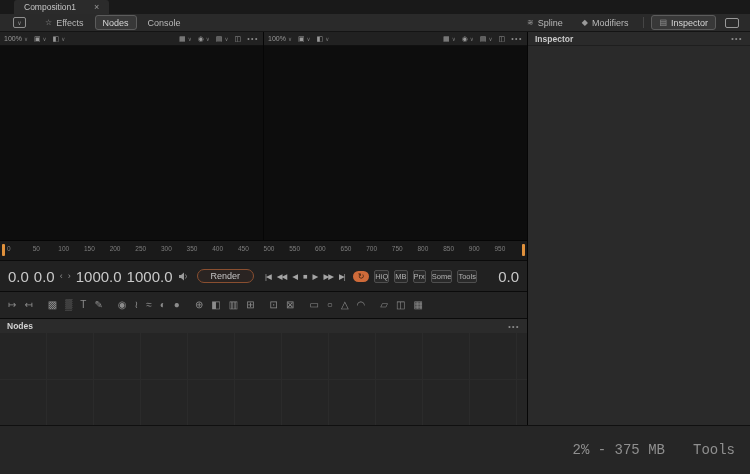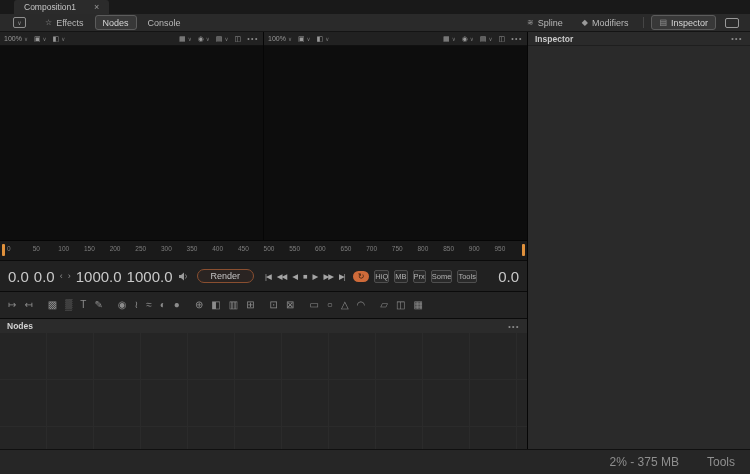--- a/index.html
+++ b/index.html
@@ -63,21 +63,21 @@
   
   .inspector{flex:1;background:#2a2a2a;display:flex;flex-direction:column;min-width:0;}
   .iheader{height:13px;display:flex;align-items:center;justify-content:space-between;padding:0 7px;font-size:8.5px;font-weight:bold;color:#c9c9c9;border-bottom:1px solid #1e1e1e;flex:0 0 auto;}
   .itabs{height:21px;display:flex;align-items:center;justify-content:center;flex:0 0 auto;}
   .seg{background:#222;border-radius:9px;display:flex;padding:1px;}
   .pill{font-size:8.5px;padding:1px 15px;border-radius:8px;border:1px solid transparent;}
   .pill.tools{background:#3f2721;border-color:#96503c;color:#de8268;}
   .pill.mods{color:#5f5f5f;}
   .ibody{flex:1;}
   
-  .statusbar{height:16px;background:#262626;border-top:1px solid #101010;display:flex;align-items:center;justify-content:flex-end;gap:28px;padding:4px 15px;font-size:12px;color:#8f8f8f;flex:0 0 auto;}
+  .statusbar{height:16px;background:#262626;border-top:1px solid #101010;display:flex;align-items:center;justify-content:flex-end;gap:28px;padding:16px 15px;font-size:14px;color:#8f8f8f;flex:0 0 auto;font-family:Liberation Mono, monospace;}
   svg{display:block;}
 </style>
 </head>
 <body>
 
 <div class="window">
 
 
   <div class="tabbar">
     <div class="tab">

